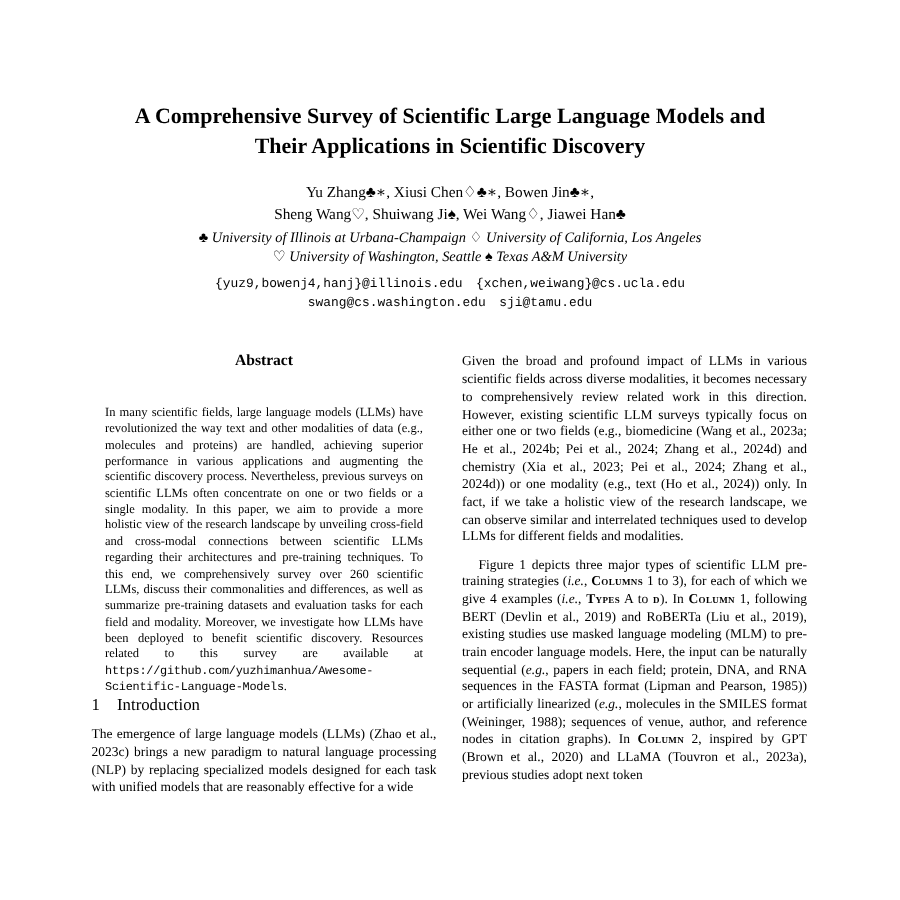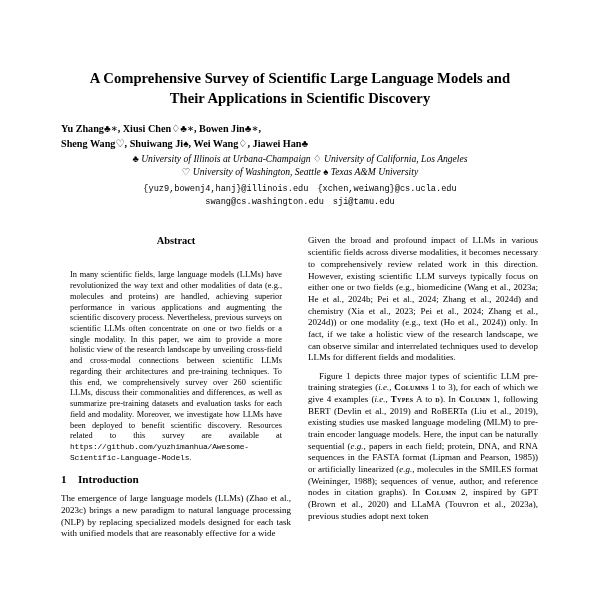--- a/index.html
+++ b/index.html
@@ -29,23 +29,23 @@
     text-align: center;
     font-size: 14.6px;
     font-weight: bold;
     line-height: 1.38;
     letter-spacing: 0.05px;
     margin: 0 0 14px 0;
   }
   .title .line { display: block; }
 
   .authors {
-    text-align: left;
+    text-align: center;
     font-size: 10.2px;
-    font-weight: bold;
+    font-weight: normal;
     line-height: 1.42;
     margin: 0 0 1px 0;
   }
   .authors .line { display: block; white-space: nowrap; }
 
   .affils {
     text-align: center;
     font-size: 9.6px;
     line-height: 1.36;
     margin: 1px 0 0 0;
@@ -96,22 +96,22 @@
     line-height: 1.30;
     text-align: justify;
     text-justify: inter-word;
     margin: 0;
   }
   .body-p + .body-p { text-indent: 11px; margin-top: 6.5px; }
   .body-p.noindent { text-indent: 0; }
 
   .sec-head {
     font-size: 11.2px;
-    font-weight: bold;
-    margin: 10px 0 8px 0;
+    font-weight: normal;
+    margin: 0 0 8px 0;
   }
   .sec-head .num { display: inline-block; width: 17px; }
 
   .mono {
     font-family: "Liberation Mono", "DejaVu Sans Mono", monospace;
     font-size: 7.9px;
     letter-spacing: -0.15px;
   }
   .it { font-style: italic; }
   .sc {

